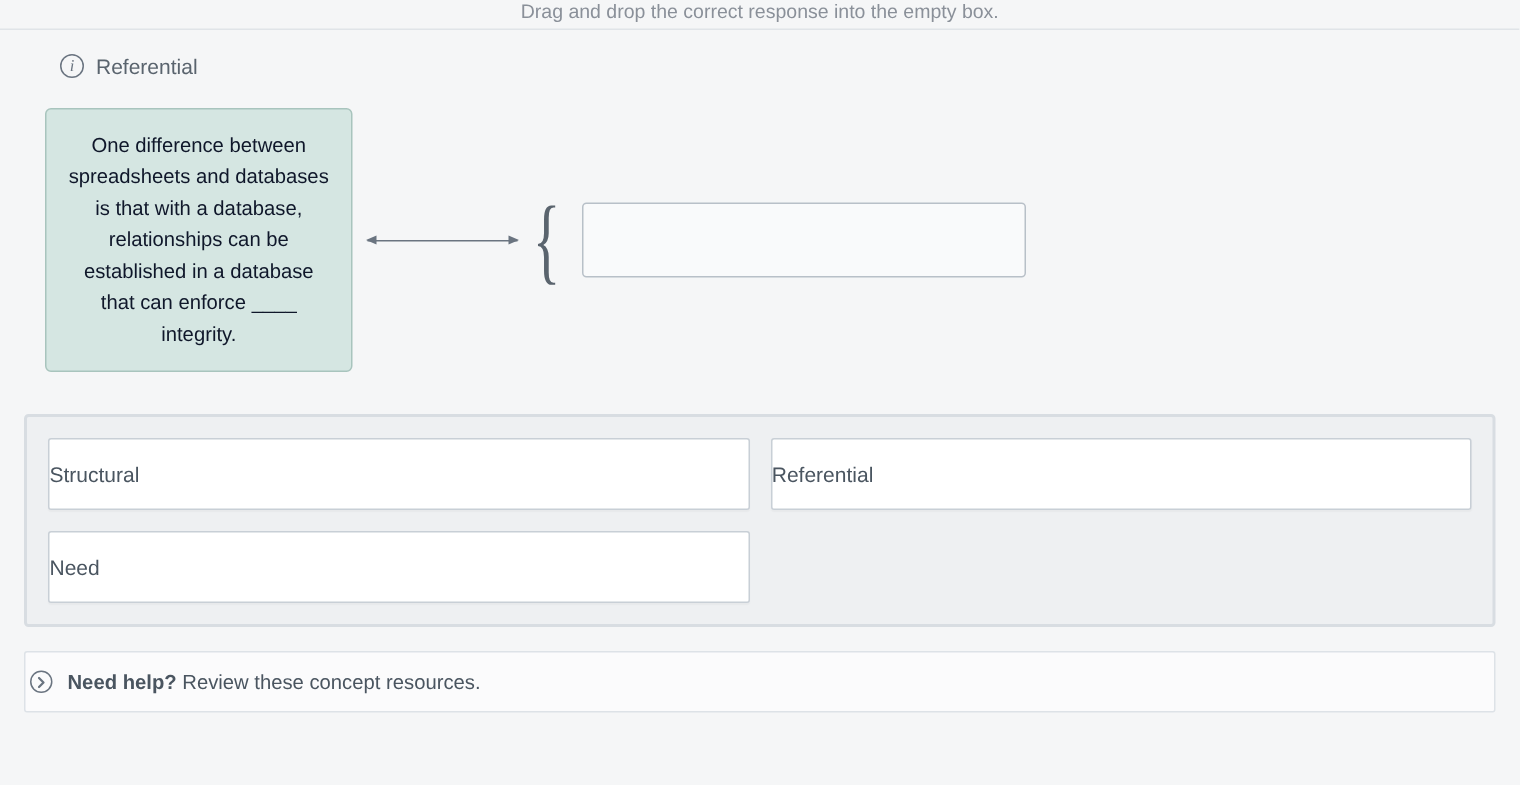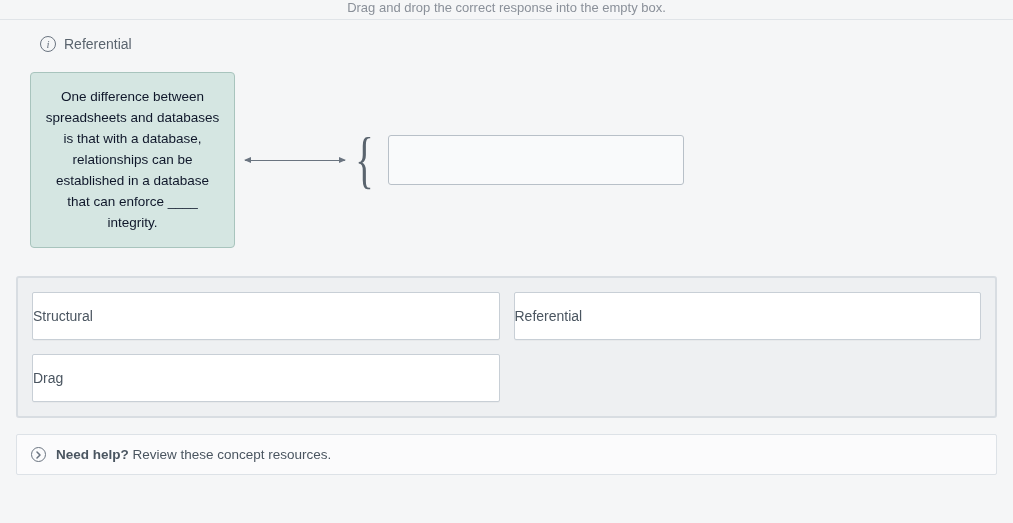--- a/index.html
+++ b/index.html
@@ -127,21 +127,21 @@
       font-size: 14px;
       color: #4a5560;
       cursor: grab;
       box-shadow: 0 1px 1px rgba(0,0,0,0.03);
     }
     .help-bar {
       margin: 0 16px;
       border: 1px solid #dde2e7;
       background: #fbfbfc;
       border-radius: 2px;
-      padding: 12px 14px;
+      padding: 12px 3px;
       display: flex;
       align-items: center;
       gap: 10px;
       font-size: 13.5px;
       color: #4a5560;
     }
     .chevron-icon {
       width: 15px;
       height: 15px;
       border: 1.5px solid #6a7480;
@@ -182,21 +182,21 @@
 </div>
 
 <div class="options-panel">
   <div class="option">
     <span>Structural</span>
   </div>
   <div class="option">
     <span>Referential</span>
   </div>
   <div class="option">
-    <span>Drag</span>
+    <span>Need</span>
   </div>
 </div>
 
 <div class="help-bar">
   <span class="chevron-icon">
     <svg viewBox="0 0 6 8">
         <path d="M1 1 L4 4 L1 7" stroke="#6a7480" stroke-width="1.5" fill="none" stroke-linecap="round" stroke-linejoin="round"></path>
       </svg>
   </span>
   <span>

